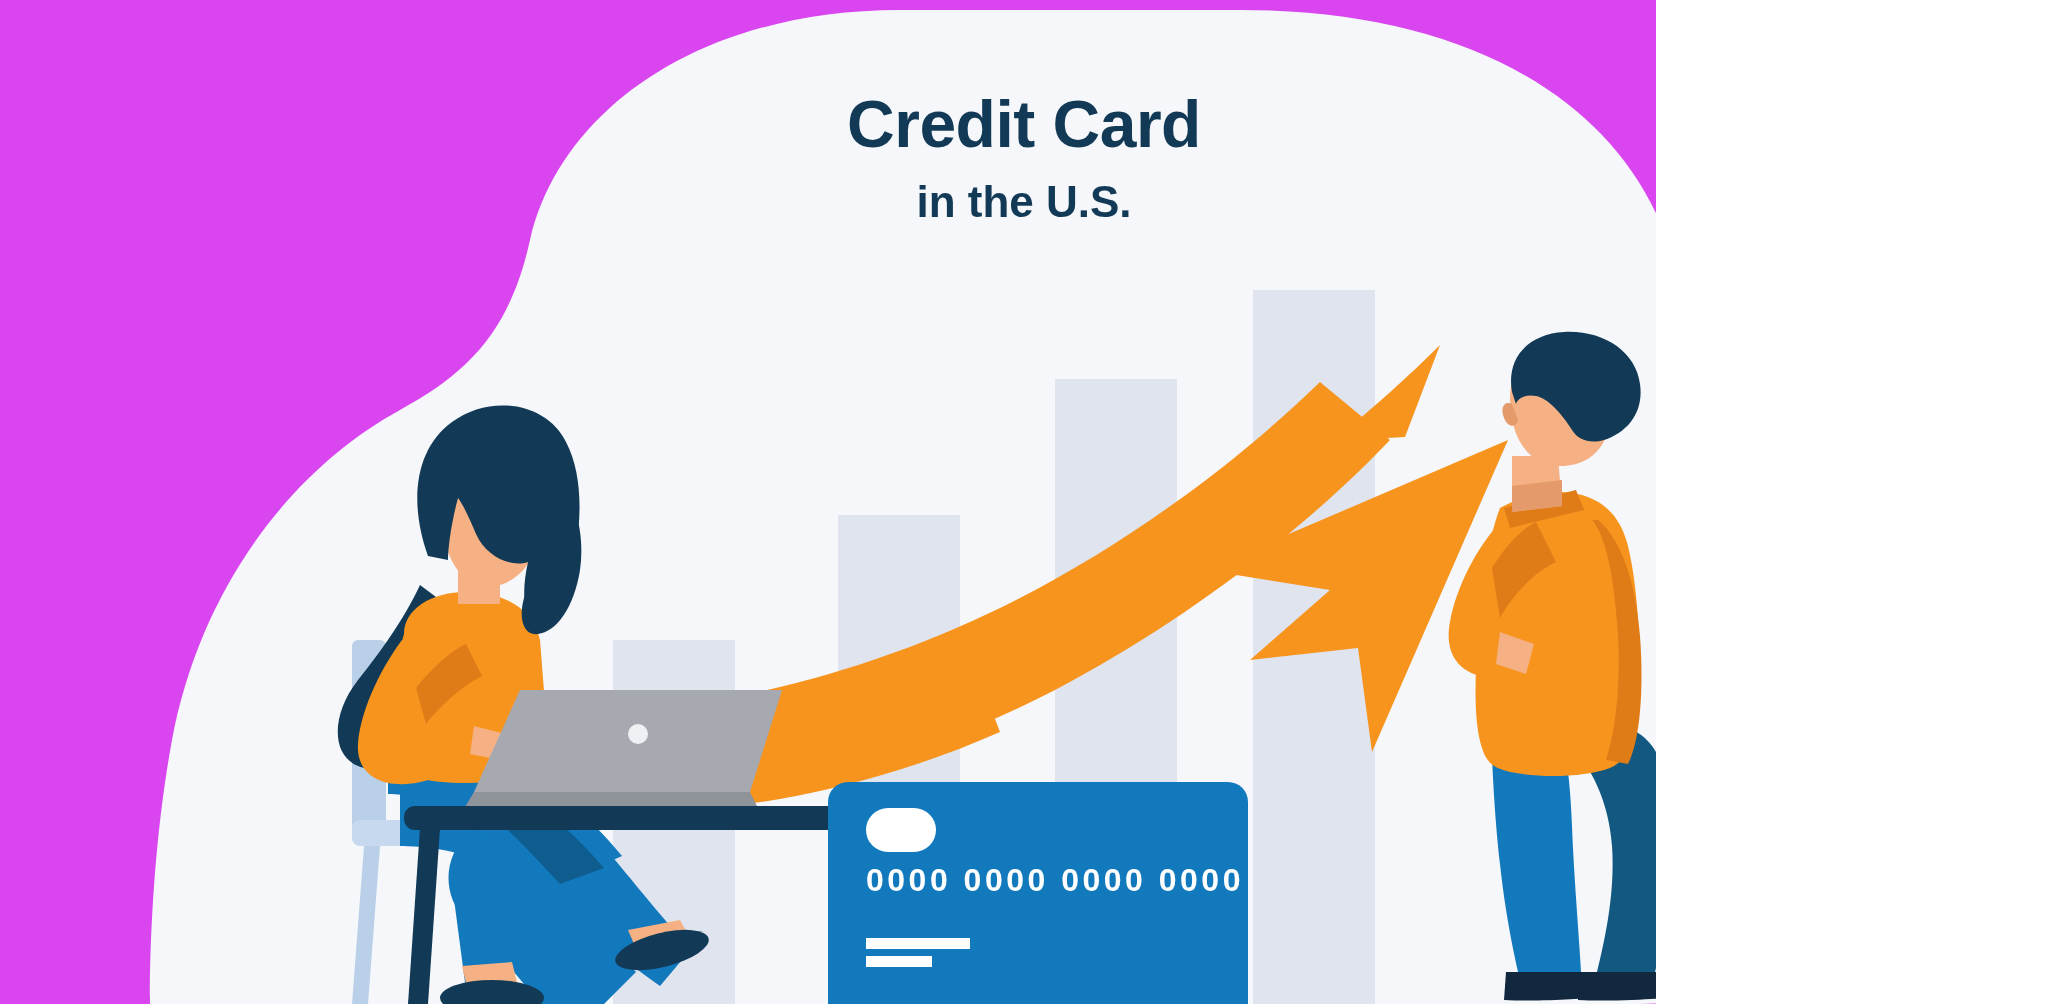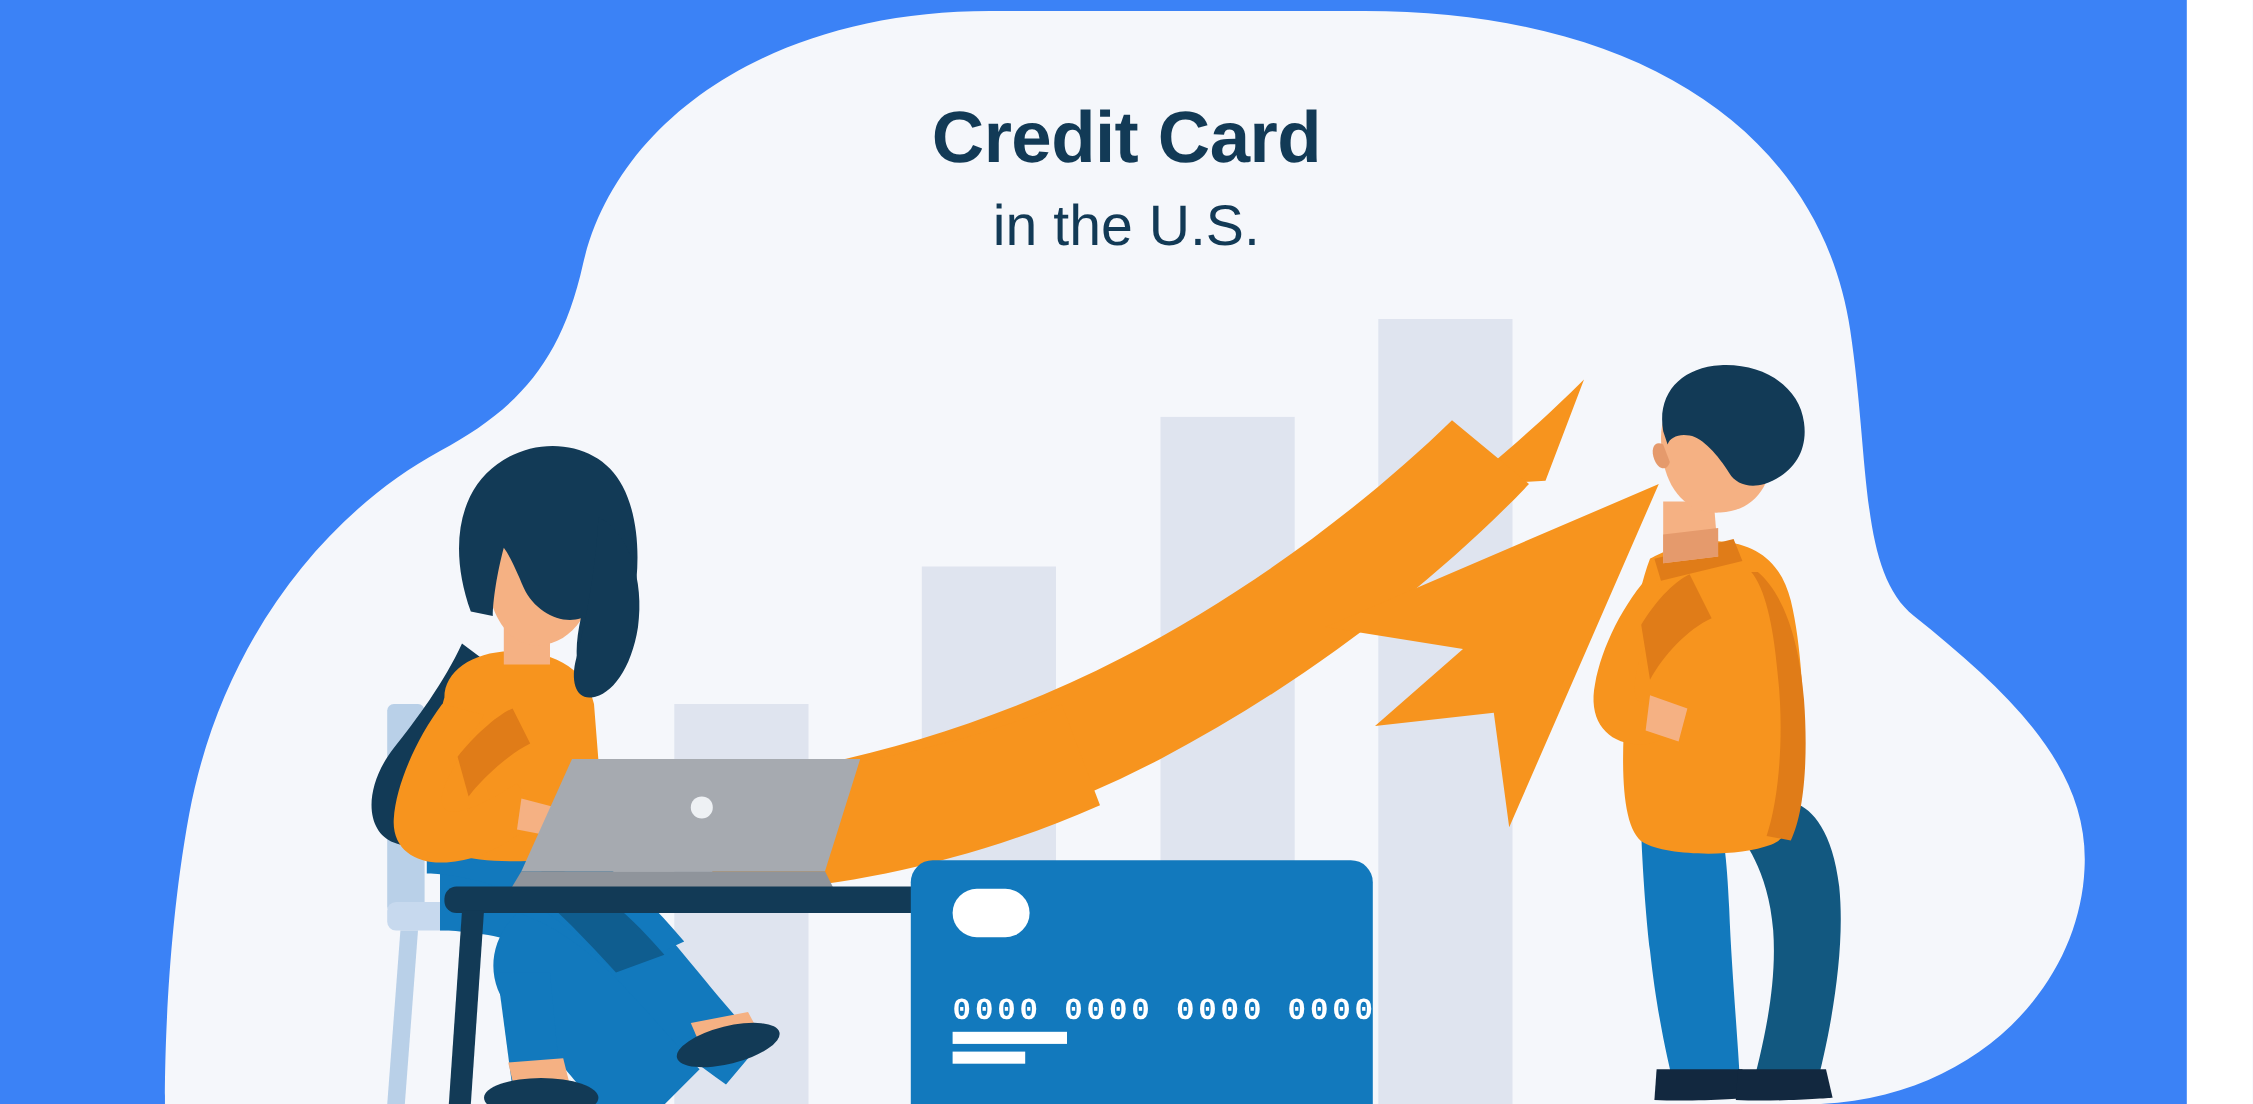--- a/index.html
+++ b/index.html
@@ -6,24 +6,24 @@
   html, body {
     margin: 0;
     padding: 0;
     background: #ffffff;
   }
   body {
     font-family: "Liberation Sans", sans-serif;
   }
   #hero {
     position: relative;
-    width: 1988px;
+    width: 1656px;
     height: 1004px;
     overflow: hidden;
-    background: #3b82f6;
+    background: #d946ef;
   }
   #hero-svg {
     position: absolute;
     top: 0;
     left: 0;
     width: 2048px;
     height: 1004px;
     display: block;
   }
   .title-block {
@@ -40,32 +40,32 @@
     font-weight: 700;
     font-size: 66px;
     line-height: 1.18;
     letter-spacing: -0.5px;
     color: #123a56;
   }
   .subtitle-line {
     display: block;
     margin-top: 14px;
     font-family: "Liberation Sans", sans-serif;
-    font-weight: 400;
-    font-size: 52px;
+    font-weight: 700;
+    font-size: 44px;
     line-height: 1.1;
     color: #123a56;
   }
   .card-number {
     position: absolute;
     left: 866px;
-    top: 904px;
-    font-family: Liberation Mono, monospace;
+    top: 862px;
+    font-family: Liberation Sans, sans-serif;
     font-weight: 700;
-    font-size: 28px;
+    font-size: 32px;
     letter-spacing: 3.5px;
     color: #ffffff;
     white-space: nowrap;
   }
 </style>
 </head>
 <body>
 
 <div id="hero">
 

